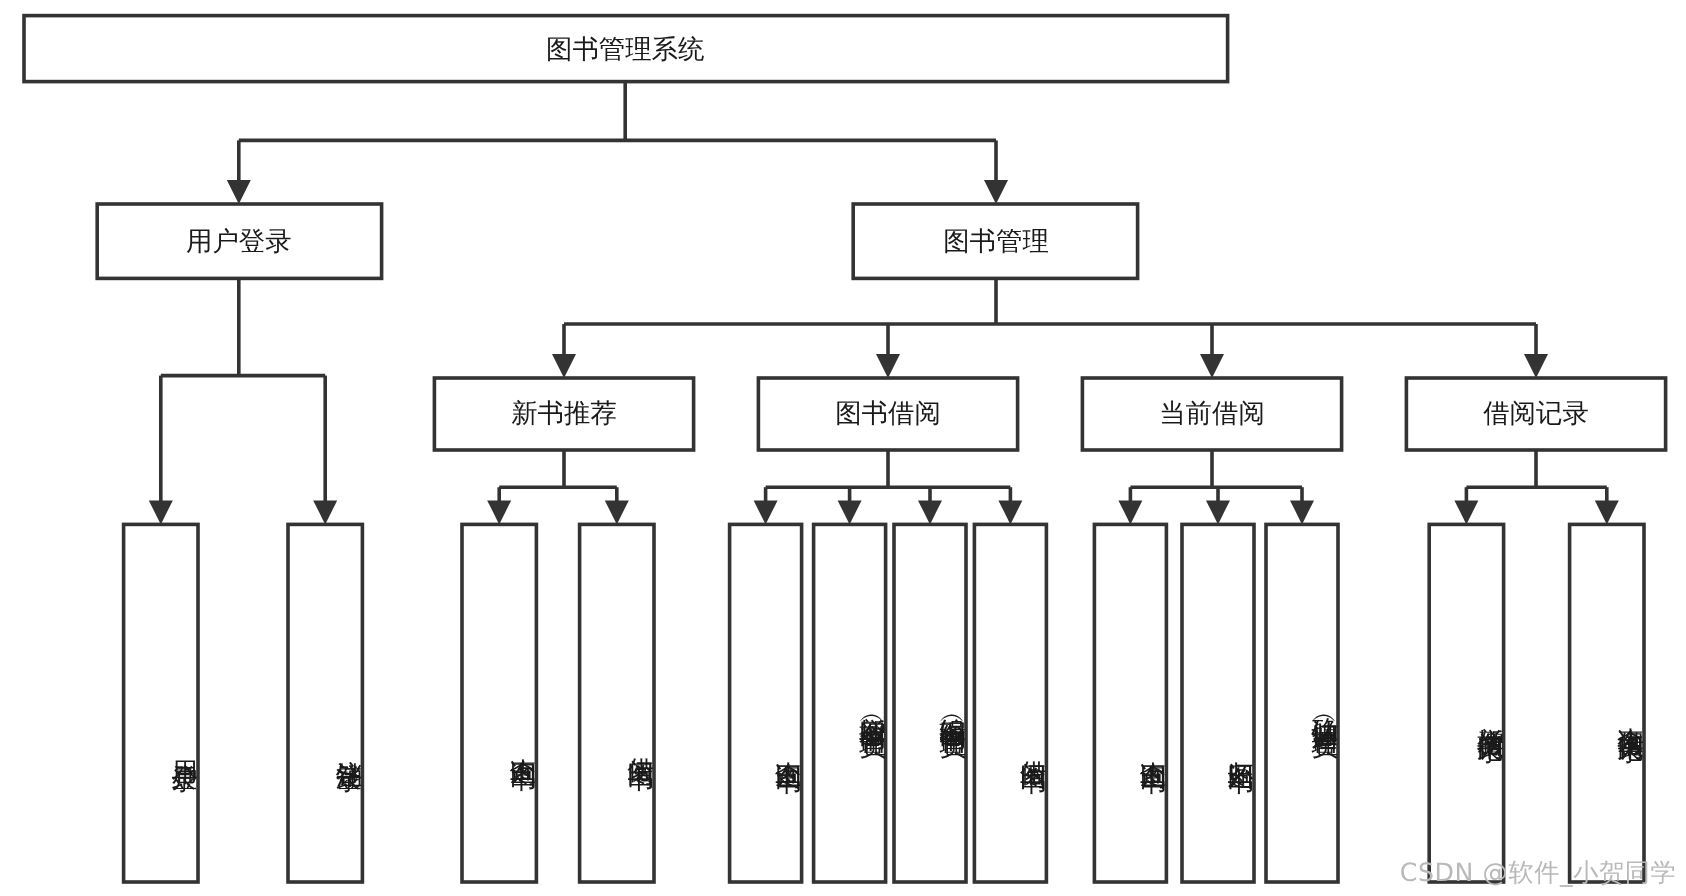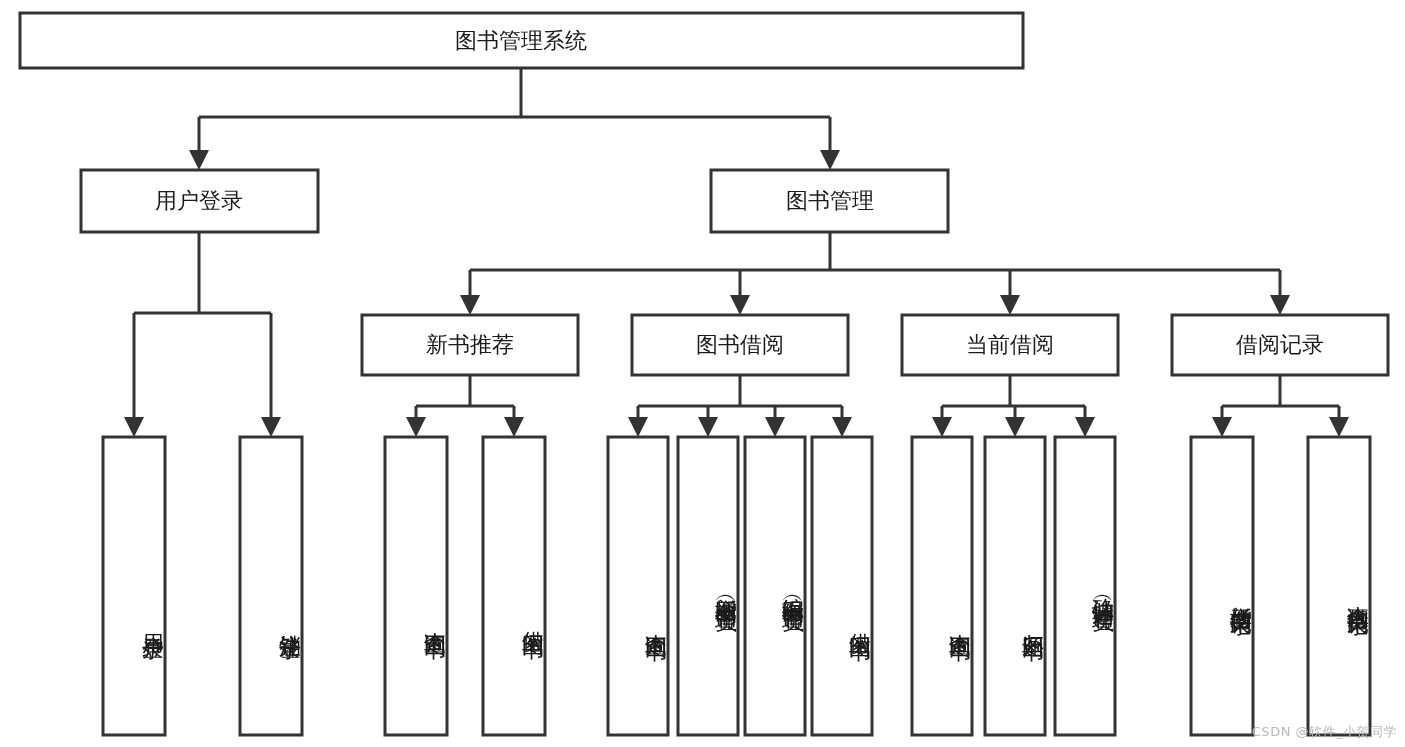--- a/index.html
+++ b/index.html
@@ -62,21 +62,21 @@
     align-items: flex-start;
     justify-content: center;
     white-space: nowrap;
     pointer-events: none;
   }
   #watermark {
     position: absolute;
     right: 8px;
     bottom: 6px;
     font-family: "DejaVu Sans", "Liberation Sans", sans-serif;
-    font-size: 13px;
+    font-size: 21px;
     color: #b9b9b9;
     letter-spacing: 0.5px;
     user-select: none;
   }
 </style>
 </head>
 <body>
 
 <div id="diagram-root">
 

